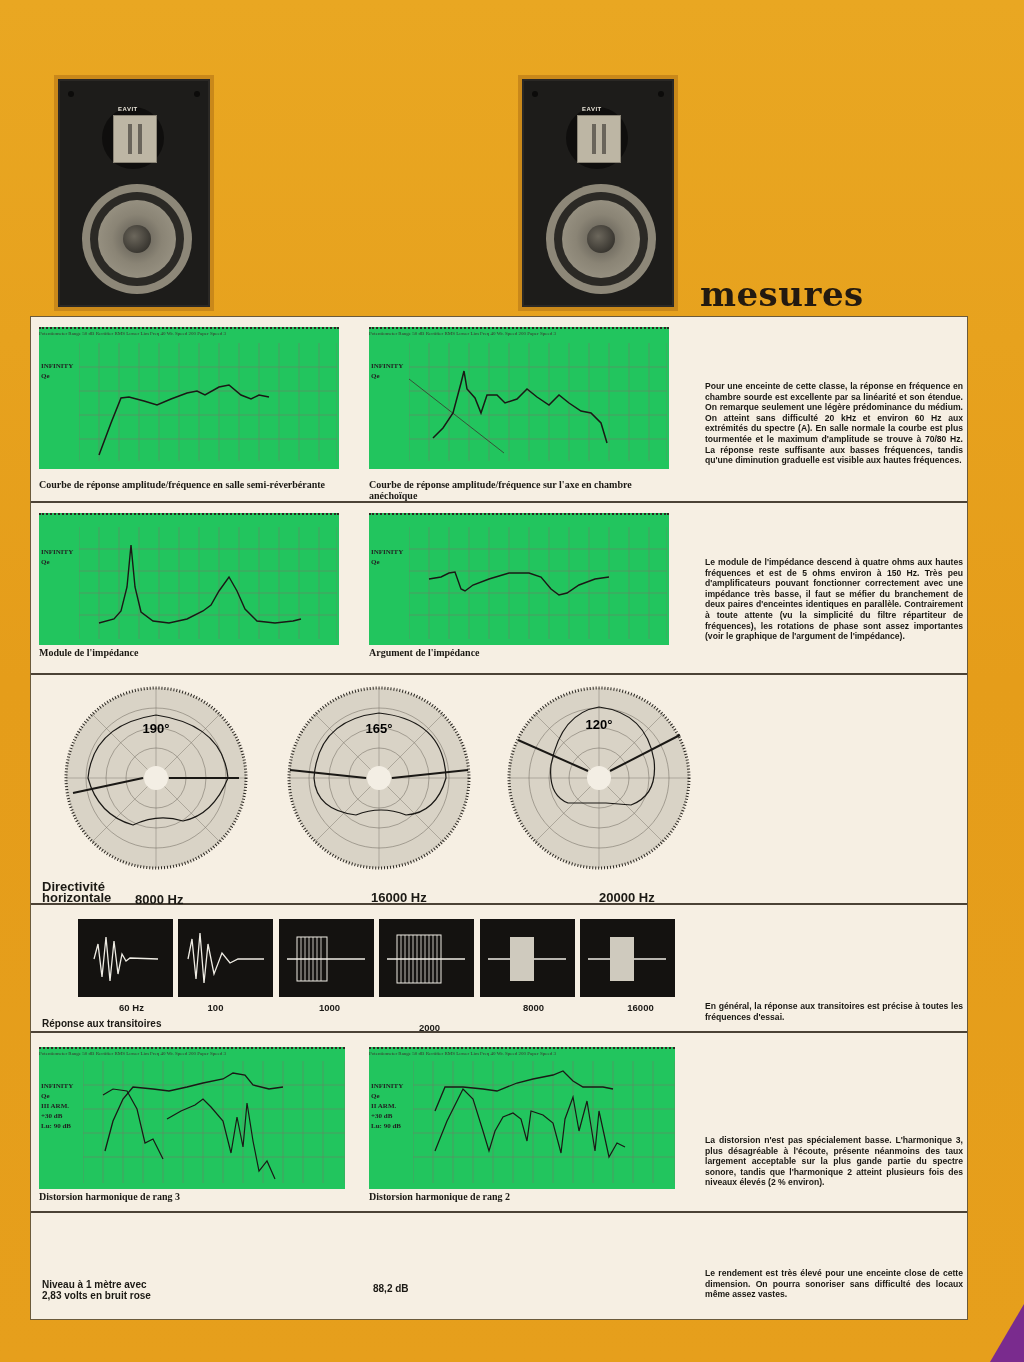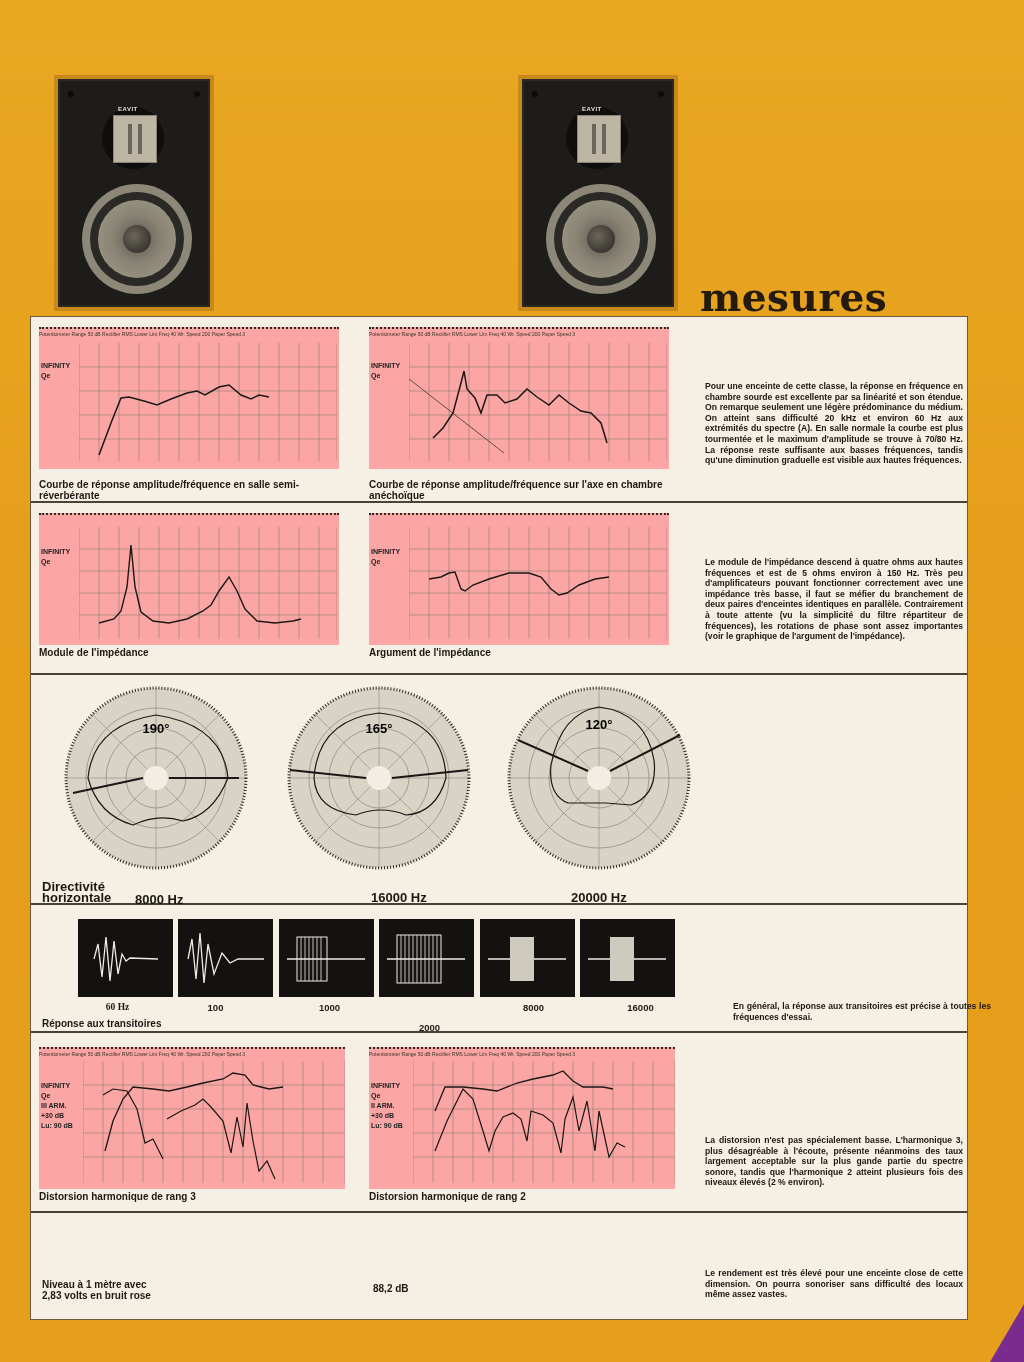--- a/index.html
+++ b/index.html
@@ -20,35 +20,35 @@
   .speaker .tweeter { position:absolute; left:55px; top:36px; width:42px; height:46px; background:#bdb6a4; border:1px solid #8a8476; }
   .speaker .tweeter .slot { position:absolute; top:8px; width:4px; height:30px; background:#6a655b; }
   .speaker .brand { position:absolute; left:60px; top:27px; color:#eae6da; font-size:6px; font-weight:bold; letter-spacing:0.5px; }
   .speaker .woofer-surround { position:absolute; left:24px; top:105px; width:110px; height:110px; border-radius:50%; background:#8d8778; }
   .speaker .woofer-edge { position:absolute; left:32px; top:113px; width:94px; height:94px; border-radius:50%; background:#2b2925; }
   .speaker .woofer-cone { position:absolute; left:40px; top:121px; width:78px; height:78px; border-radius:50%; background:radial-gradient(circle,#5b574f 0%,#8a8475 45%,#a29c8c 100%); }
   .speaker .dustcap { position:absolute; left:65px; top:146px; width:28px; height:28px; border-radius:50%; background:radial-gradient(circle at 40% 40%,#6c675c,#25231f); }
 
   .title {
     position:absolute; left:700px; top:274px; font-family:"DejaVu Serif", serif;
-    font-weight:bold; font-size:39px; color:#231a10; letter-spacing:0.5px;
+    font-weight:bold; font-size:34px; color:#231a10; letter-spacing:0.5px;
   }
   .panel {
     position:absolute; left:30px; top:316px; width:938px; height:1004px;
     background:#f6efe3; border:1px solid #6b5a3b; box-sizing:border-box;
   }
   .row { position:absolute; left:0; width:936px; border-bottom:2px solid #4b4236; box-sizing:border-box; }
   .row:last-child { border-bottom:none; }
   .caption { position:absolute; font-size:10px; font-weight:bold; line-height:11px; color:#1b1914; }
   .desc {
     position:absolute; left:674px; width:258px; font-size:8.6px; font-weight:bold; line-height:10.6px;
     text-align:justify; color:#1a1813;
   }
   .chart {
-    position:absolute; background:#fca5a5; border-top:2px dotted #2c2822;
+    position:absolute; background:#22c55e; border-top:2px dotted #2c2822;font-family:Liberation Serif, serif;
   }
   .chart .hdr { position:absolute; left:0; top:2px; right:0; height:10px; font-size:5px; color:#3a352d; white-space:nowrap; overflow:hidden; }
   .chart .side { position:absolute; left:2px; top:32px; width:36px; font-size:7px; font-weight:bold; color:#222; line-height:10px; }
   .chart svg { position:absolute; }
   .polar { position:absolute; top:10px; width:186px; height:186px; }
   .polar-label { position:absolute; font-size:13px; font-weight:bold; color:#1b1914; }
   .scope { position:absolute; top:14px; width:95px; height:78px; background:#141210; }
   .scope-label { position:absolute; top:97px; width:95px; text-align:center; font-size:9.5px; font-weight:bold; }
   .corner { position:absolute; right:0; bottom:0; width:0; height:0; border-left:34px solid transparent; border-bottom:58px solid #7a2b8e; }
 </style>
@@ -266,21 +266,21 @@
         <line x1="104" y1="86" x2="174" y2="50" stroke="#1a1815" stroke-width="2"></line>
       <circle cx="93" cy="93" r="12" fill="#f3eee4"></circle>
       <text x="93" y="44" text-anchor="middle" font-size="13" font-weight="bold" font-family="Liberation Sans, sans-serif">120°</text>
     </svg>
     <div class="polar-label" style="left:11px; top:206px; line-height:11px;">
       <div>Directivité</div>
       <div>horizontale</div>
     </div>
     <div class="polar-label" style="left:104px; top:217px;">8000 Hz</div>
     <div class="polar-label" style="left:340px; top:215px;text-align:right;">16000 Hz</div>
-    <div class="polar-label" style="left:540px; top:215px;text-align:right;">20000 Hz</div>
+    <div class="polar-label" style="left:568px; top:215px;text-align:right;">20000 Hz</div>
   </div>
 
   <div class="row" style="top:588px; height:128px;">
     <svg class="scope" style="left:47px;" viewBox="0 0 95 78">
         <path d="M16,40 L20,25 L24,58 L28,18 L32,62 L36,22 L40,55 L44,35 L48,42 L52,39 L80,40" fill="none" stroke="#efece4" stroke-width="1.3"></path>
       </svg>
     <svg class="scope" style="left:147px;" viewBox="0 0 95 78">
         <path d="M10,40 L14,20 L18,60 L22,14 L26,64 L30,25 L36,55 L44,34 L52,44 L60,40 L86,40" fill="none" stroke="#efece4" stroke-width="1.3"></path>
       </svg>
     <svg class="scope" style="left:248px;" viewBox="0 0 95 78">
@@ -312,28 +312,28 @@
         </g>
       </svg>
     <svg class="scope" style="left:449px;" viewBox="0 0 95 78">
         <line x1="8" y1="40" x2="86" y2="40" stroke="#efece4" stroke-width="1.3"></line>
         <rect x="30" y="18" width="24" height="44" fill="#cfcabe"></rect>
       </svg>
     <svg class="scope" style="left:549px;" viewBox="0 0 95 78">
         <line x1="8" y1="40" x2="86" y2="40" stroke="#efece4" stroke-width="1.3"></line>
         <rect x="30" y="18" width="24" height="44" fill="#cfcabe"></rect>
       </svg>
-    <div class="scope-label" style="left:39px;font-family:Liberation Serif, serif;">60 Hz</div>
+    <div class="scope-label" style="left:53px;">60 Hz</div>
     <div class="scope-label" style="left:137px;">100</div>
     <div class="scope-label" style="left:251px;text-align:center;">1000</div>
     <div class="scope-label" style="left:351px;margin-top:20px;">2000</div>
     <div class="scope-label" style="left:455px;">8000</div>
     <div class="scope-label" style="left:562px;">16000</div>
     <div class="caption" style="left:11px; top:113px;">Réponse aux transitoires</div>
-    <div class="desc" style="top:96px;margin-left:28px;">En général, la réponse aux transitoires est précise à toutes les fréquences d'essai.</div>
+    <div class="desc" style="top:96px;">En général, la réponse aux transitoires est précise à toutes les fréquences d'essai.</div>
   </div>
 
   <div class="row" style="top:716px; height:180px;">
     <div class="chart" style="left:8px; top:14px; width:306px; height:140px;">
       <div class="hdr">Potentiometer Range  50 dB  Rectifier RMS  Lower Lim Freq 40  Wr. Speed 200  Paper Speed 3</div>
       <div class="side">
         <div>INFINITY Qe</div>
         <div>III ARM.</div>
         <div>+30 dB</div>
         <div>Lu: 90 dB</div>

